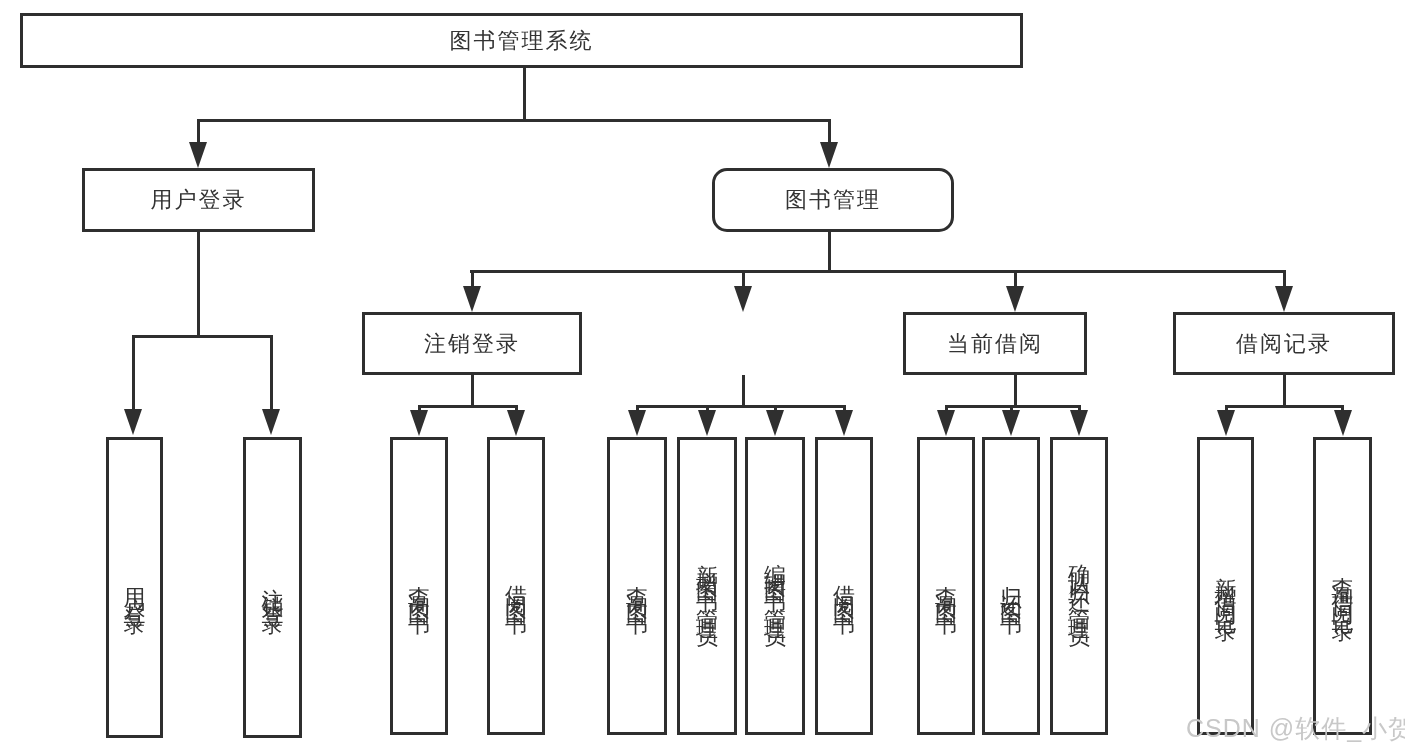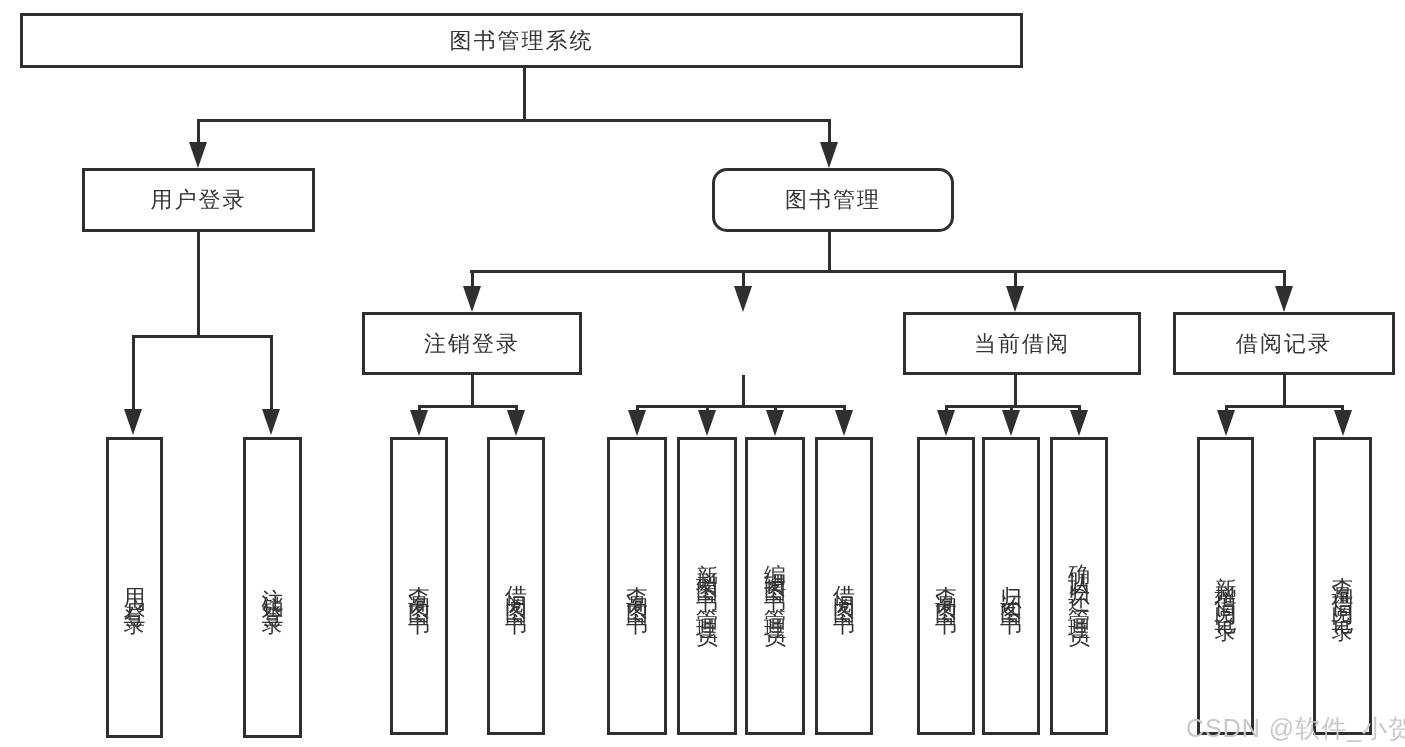--- a/index.html
+++ b/index.html
@@ -56,21 +56,21 @@
   <div class="box hbox" style="left:82px;top:168px;width:233px;height:64px;">
     <span>用户登录</span>
   </div>
   <div class="box hbox" style="left:712px;top:168px;width:242px;height:64px;border-radius:15px;">
     <span>图书管理</span>
   </div>
 
   <div class="box hbox" style="left:362px;top:312px;width:220px;height:63px;">
     <span>注销登录</span>
   </div>
-  <div class="box hbox" style="left:903px;top:312px;width:238px;height:63px;">
+  <div class="box hbox" style="left:903px;top:312px;width:184px;height:63px;">
     <span>当前借阅</span>
   </div>
   <div class="box hbox" style="left:1173px;top:312px;width:222px;height:63px;">
     <span>借阅记录</span>
   </div>
 
   <div class="box vbox" style="left:106px;top:437px;width:57px;height:301px;">
     <span class="vt">用户登录</span>
   </div>
   <div class="box vbox" style="left:243px;top:437px;width:59px;height:301px;">

